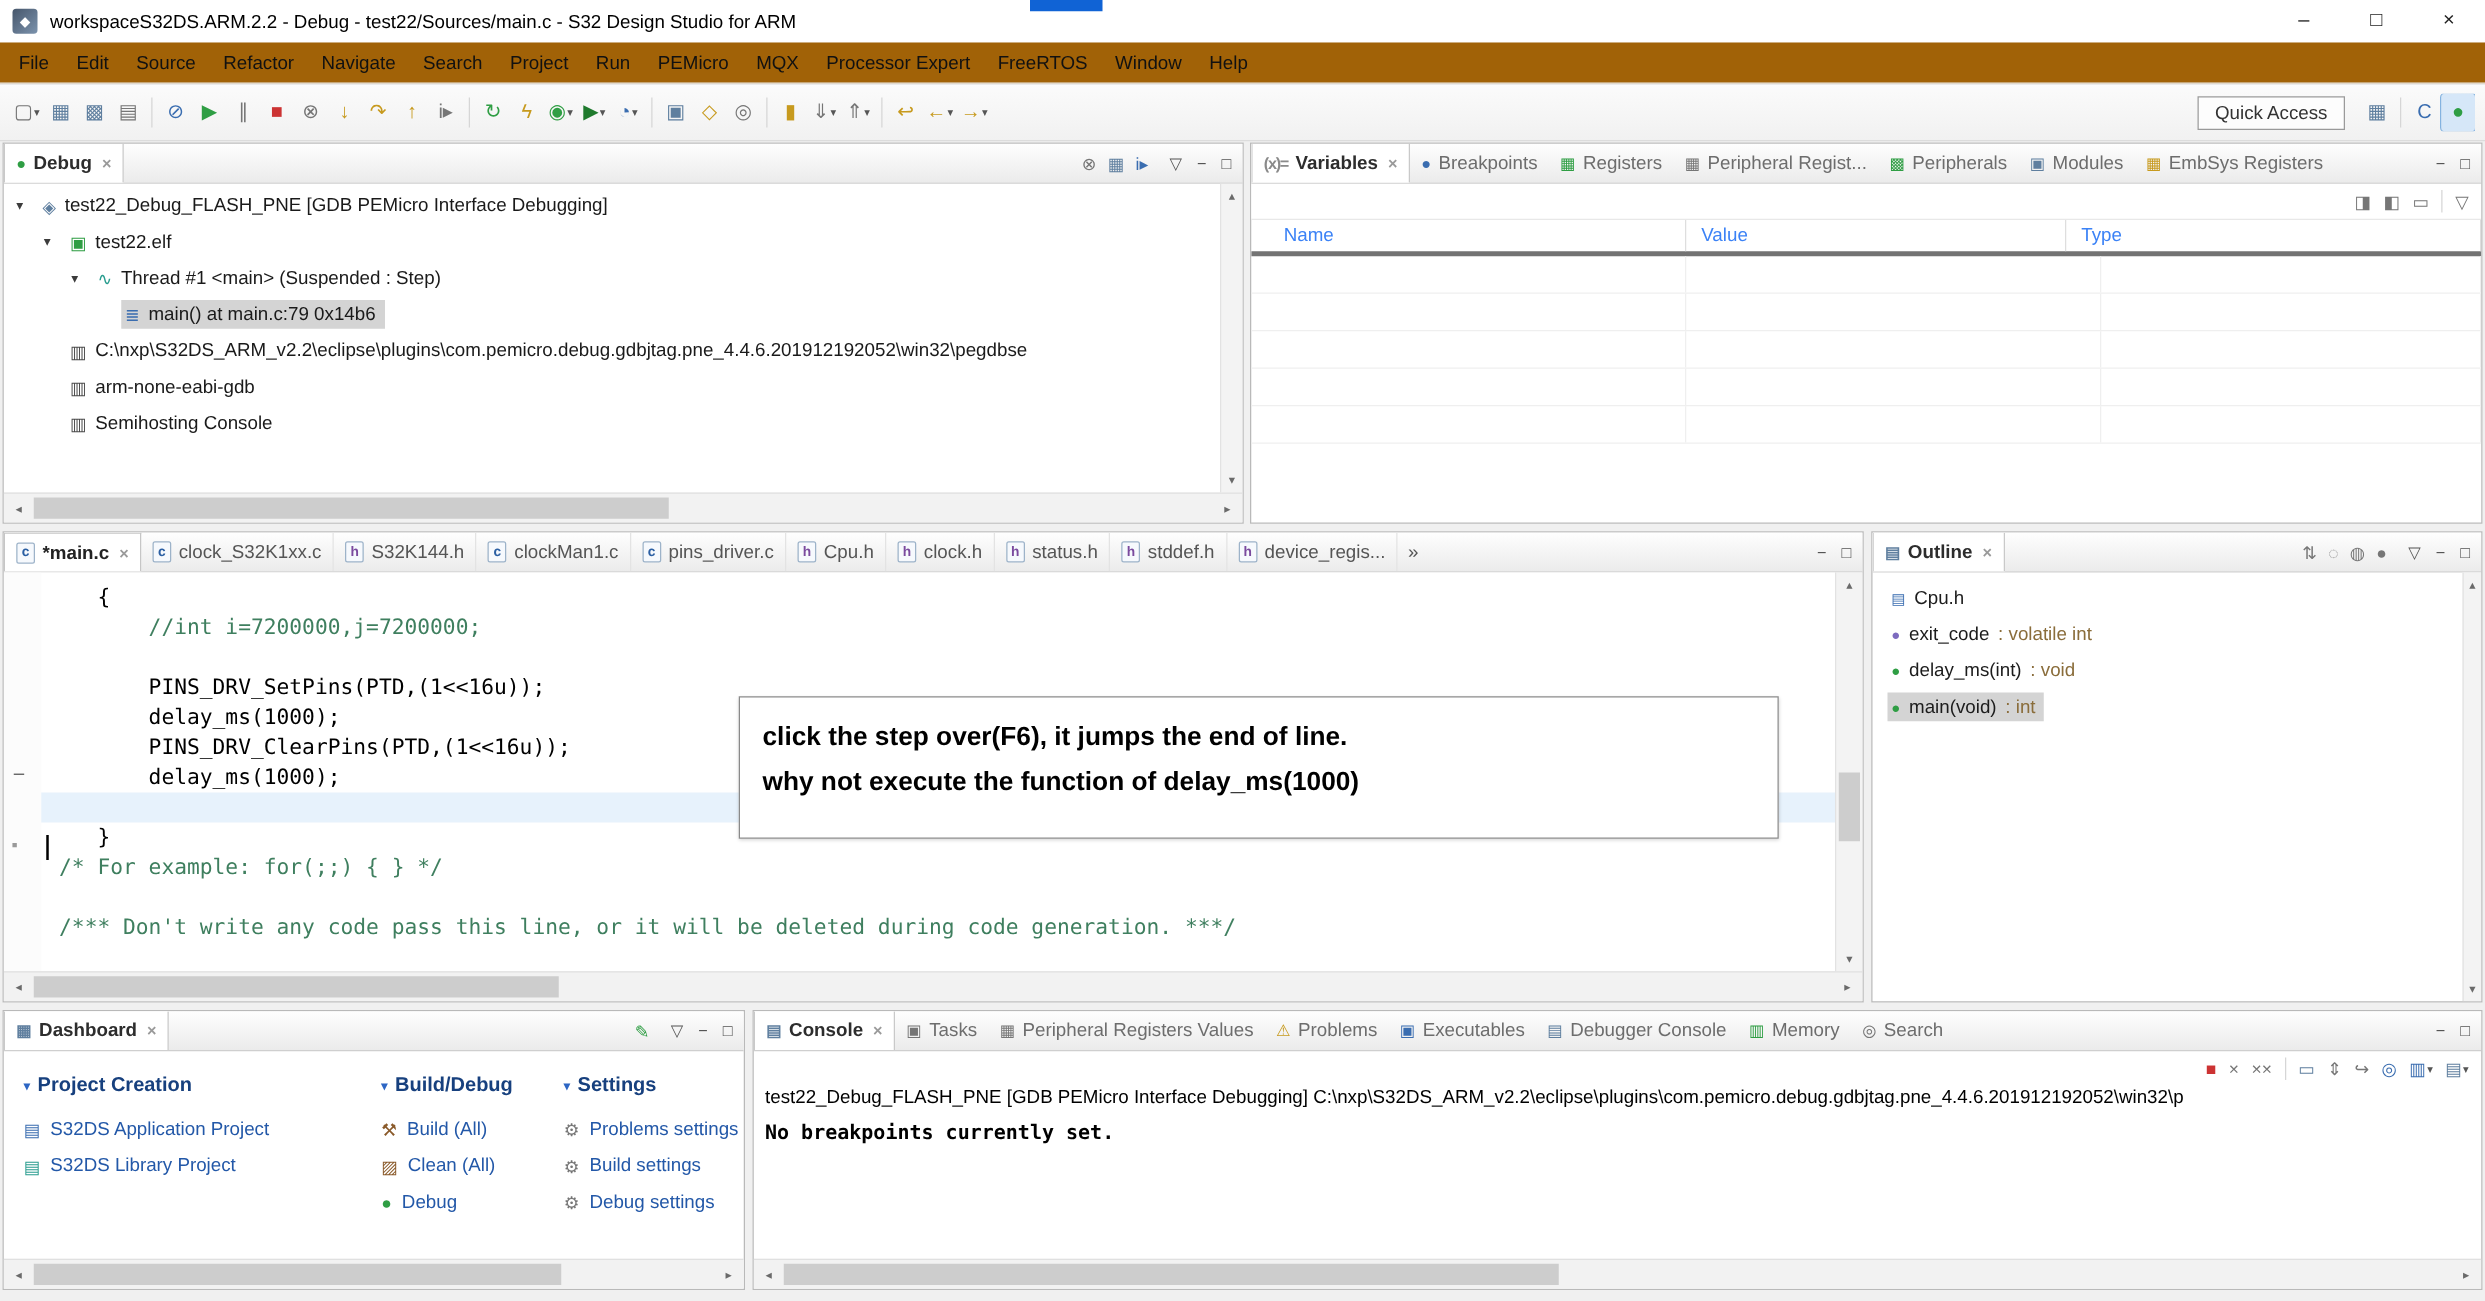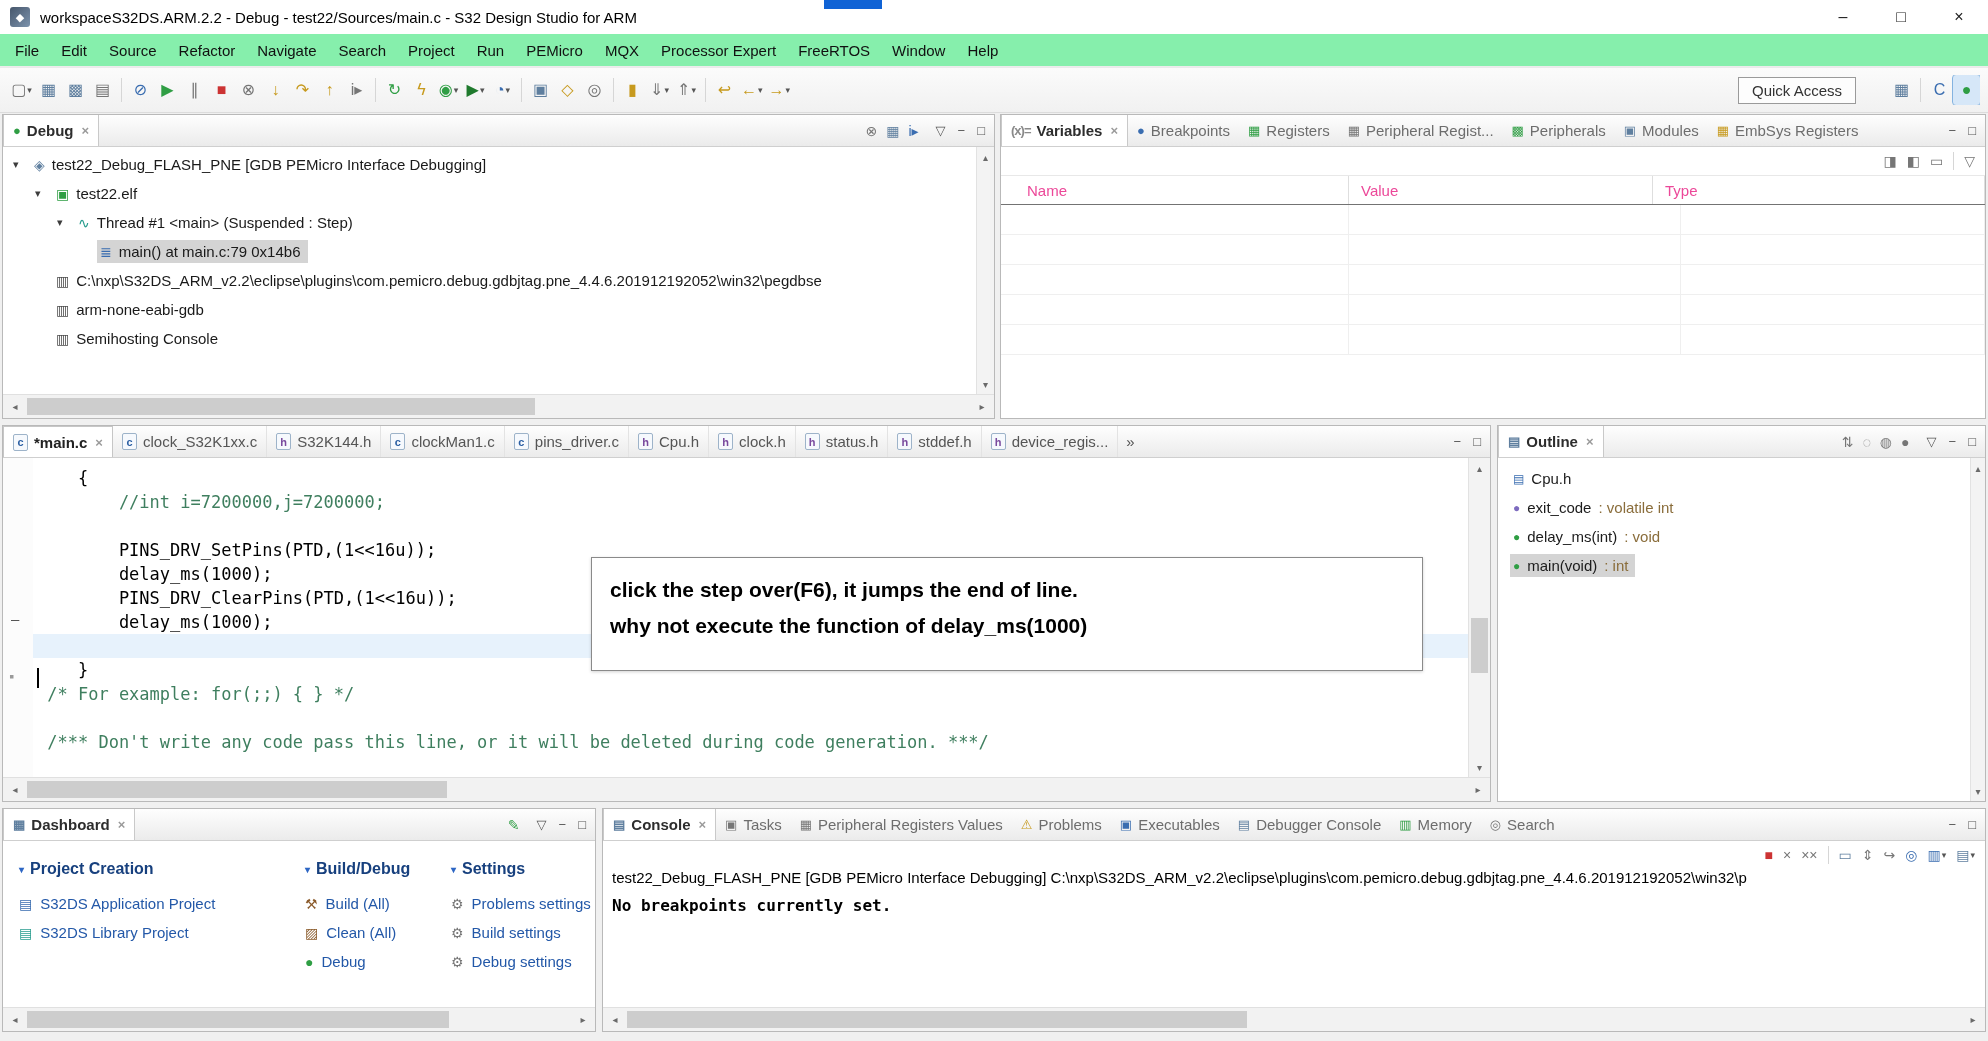--- a/index.html
+++ b/index.html
@@ -10,26 +10,26 @@
     font-size:15px; color:#1a1a1a;
   }
   
   .titlebar{position:absolute;left:0;top:0;right:0;height:34px;background:#fff;display:flex;align-items:center;padding-left:10px;}
   .app-icon{width:20px;height:20px;margin-right:10px;border-radius:3px;background:linear-gradient(135deg,#46566b,#7c93ad);color:#fff;font-size:11px;display:flex;align-items:center;justify-content:center;}
   .title-text{font-size:15px;color:#000;white-space:nowrap;}
   .blue-artifact{position:absolute;left:824px;top:0;width:58px;height:9px;background:#1063d5;}
   .win-controls{position:absolute;right:0;top:0;height:34px;display:flex;}
   .win-btn{width:58px;height:34px;display:flex;align-items:center;justify-content:center;font-size:16px;color:#222;}
   
-  .menubar{position:absolute;left:0;top:34px;right:0;height:33px;background:#86efac;border-bottom:1px solid #ececec;display:flex;align-items:center;padding-left:4px;}
+  .menubar{position:absolute;left:0;top:34px;right:0;height:33px;background:#a16207;border-bottom:1px solid #ececec;display:flex;align-items:center;padding-left:4px;}
   .menu-item{padding:0 11px;color:#111;white-space:nowrap;}
   
   .toolbar{position:absolute;left:0;top:67px;right:0;height:46px;background:linear-gradient(#fbfbfb,#f1f1f1);border-top:1px solid #eaeaea;border-bottom:1px solid #dcdcdc;display:flex;align-items:center;padding:0 8px;}
   .tb-left{display:flex;align-items:center;flex:1;overflow:hidden;}
-  .tb-right{display:flex;align-items:center;gap:20px;}
+  .tb-right{display:flex;align-items:center;}
   .tbtn{height:30px;min-width:27px;padding:0 3px;display:flex;align-items:center;justify-content:center;border-radius:3px;}
   .tbtn .glyph{font-size:16px;line-height:1;}
   .tbtn .dd{font-size:9px;color:#555;margin-left:1px;}
   .tbtn .dd:empty{display:none;}
   .tbtn.sep{min-width:1px;width:1px;height:24px;padding:0;background:#d6d6d6;margin:0 5px;border-radius:0;}
   .tbtn.active{background:#d6e7f8;outline:1px solid #84b3e0;}
   .quick-access{border:1px solid #9a9a9a;background:#fdfdfd;color:#333;padding:4px 13px;margin-right:12px;white-space:nowrap;}
   .g-dim{color:#767676}.g-slate{color:#5f7f9f}.g-green{color:#2f9e44}.g-green2{color:#1f7a2d}
   .g-red{color:#cc3333}.g-gold{color:#c79a1e}.g-blue{color:#3a6db0}.g-teal{color:#2a9d8f}
   .g-dark{color:#4a4a4a}.g-brown{color:#8a5a2a}.g-purple{color:#7d6bbf}
@@ -61,21 +61,21 @@
   
   .debug-body{position:absolute;left:0;top:32px;right:18px;bottom:24px;overflow:hidden;padding-top:3px;}
   .trow{height:29px;display:flex;align-items:center;white-space:nowrap;}
   .lvl0{padding-left:10px}.lvl1{padding-left:32px}.lvl2{padding-left:54px}.lvl3{padding-left:76px}
   .arrow{width:18px;flex:none;color:#3c3c3c;font-size:11px;}
   .titem{display:flex;align-items:center;gap:7px;padding:3px 7px 3px 3px;}
   .titem.selected{background:#d4d4d4;}
   .ticon{font-size:14px;line-height:1;}
   
   .vars-toolbar{height:28px;display:flex;justify-content:flex-end;align-items:center;gap:10px;padding-right:10px;background:#fff;}
-  .grid-header{display:flex;height:30px;align-items:stretch;border-top:1px solid #e8e8e8;border-bottom:1px solid #737373;color:#ec4899;}
+  .grid-header{display:flex;height:30px;align-items:stretch;border-top:1px solid #e8e8e8;border-bottom:4px solid #737373;color:#3b82f6;}
   .gh-cell{display:flex;align-items:center;border-right:1px solid #dedede;}
   .grid-row{display:flex;height:30px;border-bottom:1px solid #efefef;}
   .gr-cell{border-right:1px solid #efefef;}
   .w-name{width:348px;padding-left:26px;}
   .w-type{width:332px;padding-left:12px;}
   .w-val{flex:1;padding-left:12px;}
   
   .etab{position:relative;display:flex;align-items:center;gap:6px;padding:0 9px;color:#555;border-right:1px solid #e3e3e3;white-space:nowrap;}
   .etab.selected{background:#fff;color:#222;font-weight:700;border:1px solid #c6c6c6;border-bottom:1px solid #fff;margin-bottom:-1px;}
   .fic{width:15px;height:17px;border:1px solid #9db3c9;background:#f6f9fd;border-radius:2px;display:flex;align-items:center;justify-content:center;font-size:11px;font-weight:700;}

